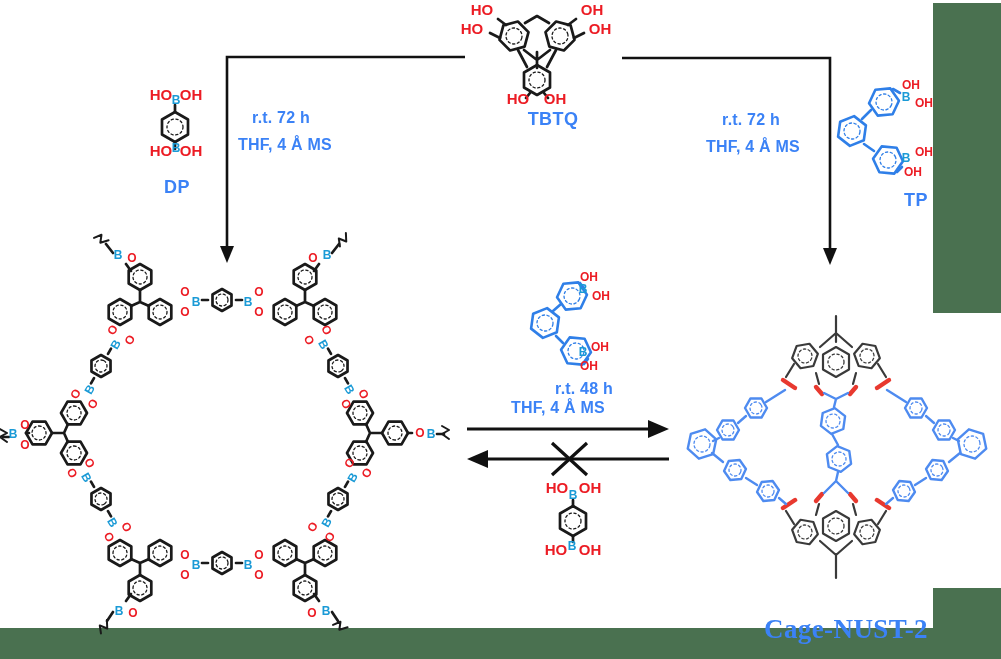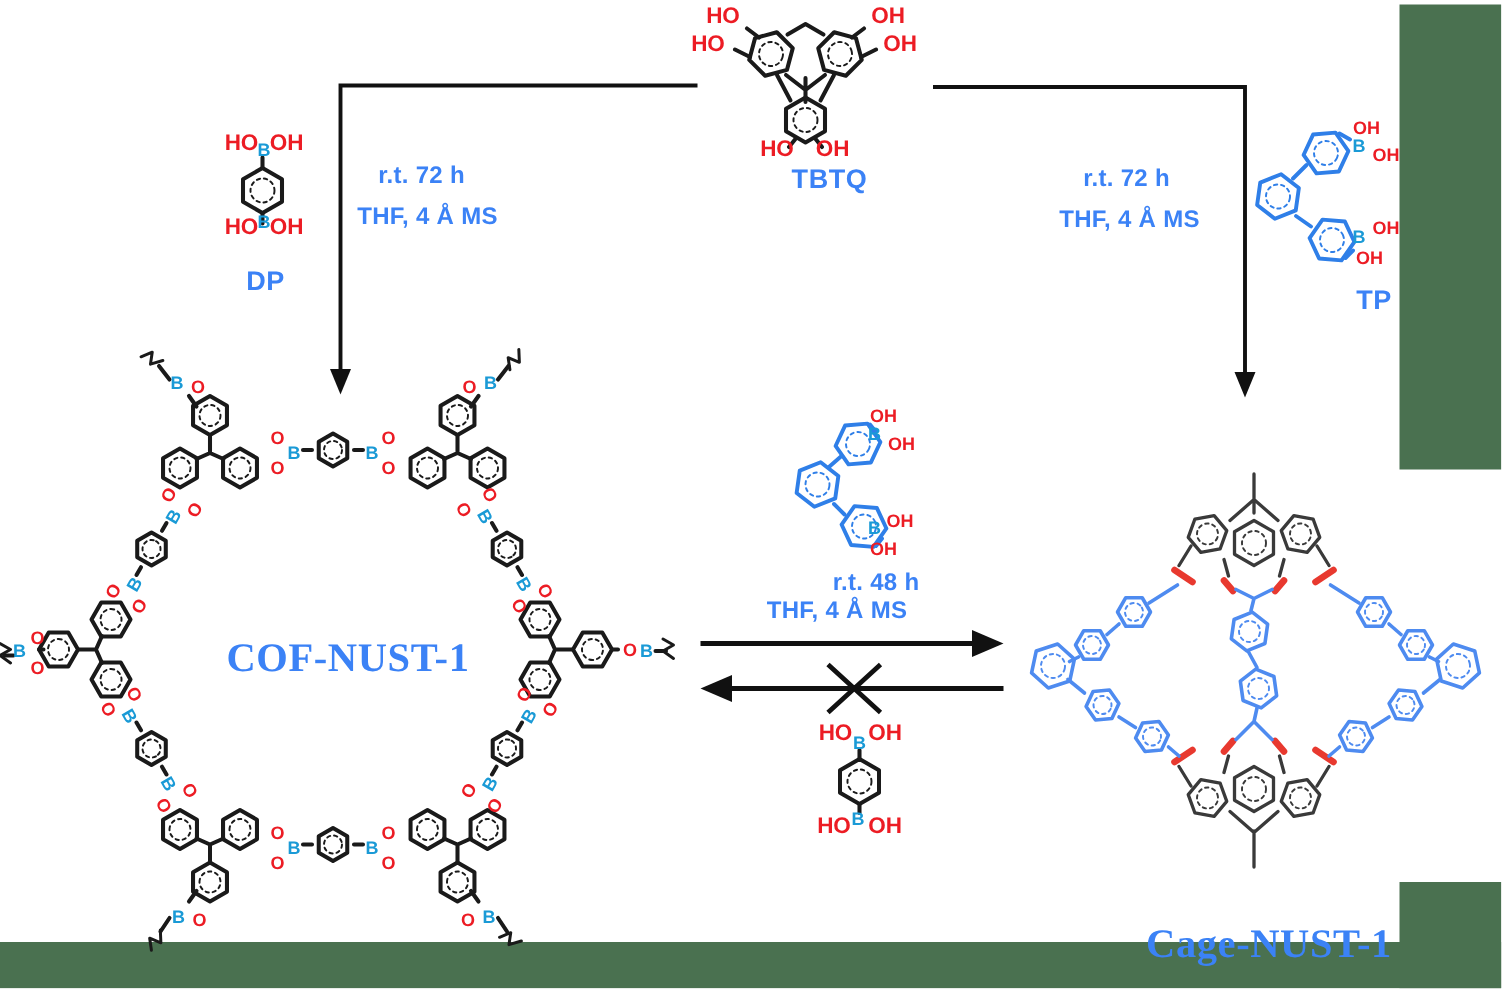--- a/index.html
+++ b/index.html
@@ -37,22 +37,21 @@
 
   <div class="lbl molname" style="left:553px;top:109px;">TBTQ</div>
   <div class="lbl molname" style="left:177px;top:177px;">DP</div>
   <div class="lbl molname" style="left:916px;top:190px;">TP</div>
   <div class="lbl cond" style="left:281px;top:109px;">r.t. 72 h</div>
   <div class="lbl cond" style="left:285px;top:136px;">THF, 4 Å MS</div>
   <div class="lbl cond" style="left:751px;top:111px;">r.t. 72 h</div>
   <div class="lbl cond" style="left:753px;top:138px;">THF, 4 Å MS</div>
   <div class="lbl cond" style="left:556px;top:380px;margin-left:28px;">r.t. 48 h</div>
   <div class="lbl cond" style="left:558px;top:399px;">THF, 4 Å MS</div>
-  <div class="lbl prodname" style="left:232px;top:423px;">COF-NUST-1</div>
-  <div class="lbl prodname" style="left:846px;top:614px;">Cage-NUST-1</div>
+  <div class="lbl prodname" style="left:846px;top:614px;">Cage-NUST-2</div>
 
   <svg width="1001" height="659" viewBox="0 0 1001 659">
     <defs>
       <polygon id="h11" points="0,-11 -9.5,-5.5 -9.5,5.5 0,11 9.5,5.5 9.5,-5.5"></polygon>
       <polygon id="h13" points="0,-13 -11.3,-6.5 -11.3,6.5 0,13 11.3,6.5 11.3,-6.5"></polygon>
       <polygon id="h15" points="0,-15 -13,-7.5 -13,7.5 0,15 13,7.5 13,-7.5"></polygon>
       <path id="sq" d="M-7,4 L-3,-3 L1,4 L6,-3" stroke-width="2"></path>
       <g id="benz11">
           <use href="#h11"></use>
           <circle class="arom" r="6"></circle>

